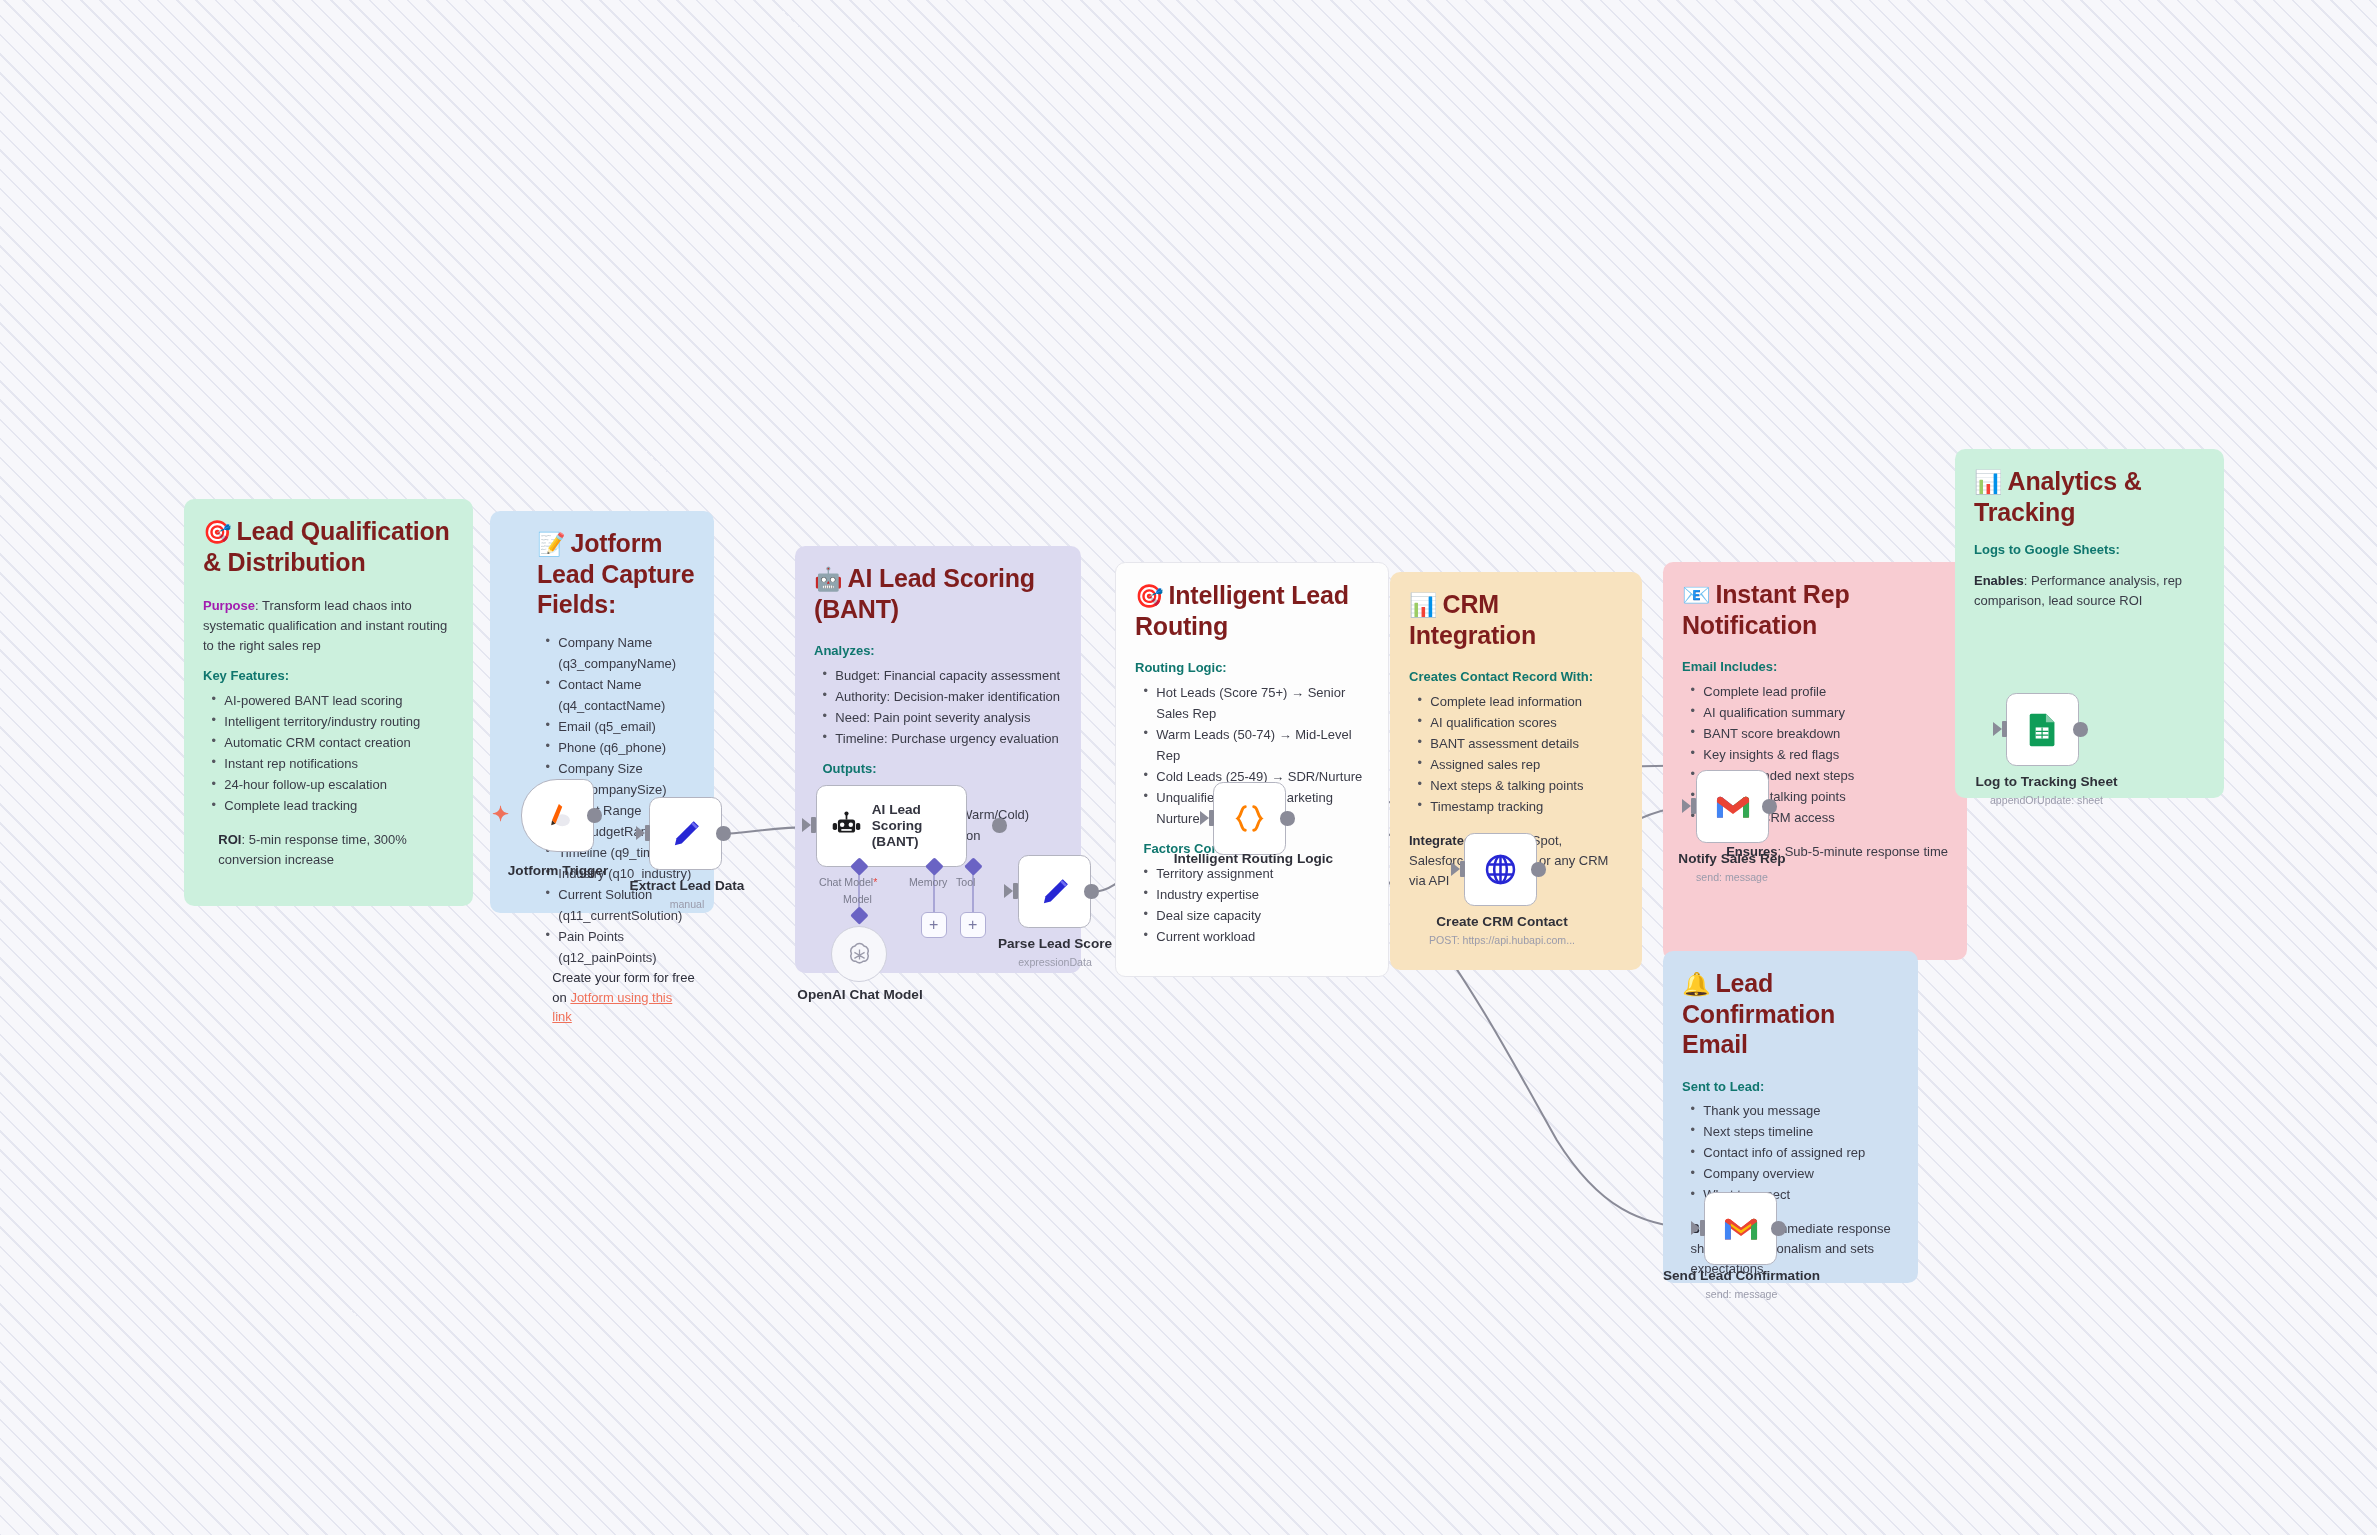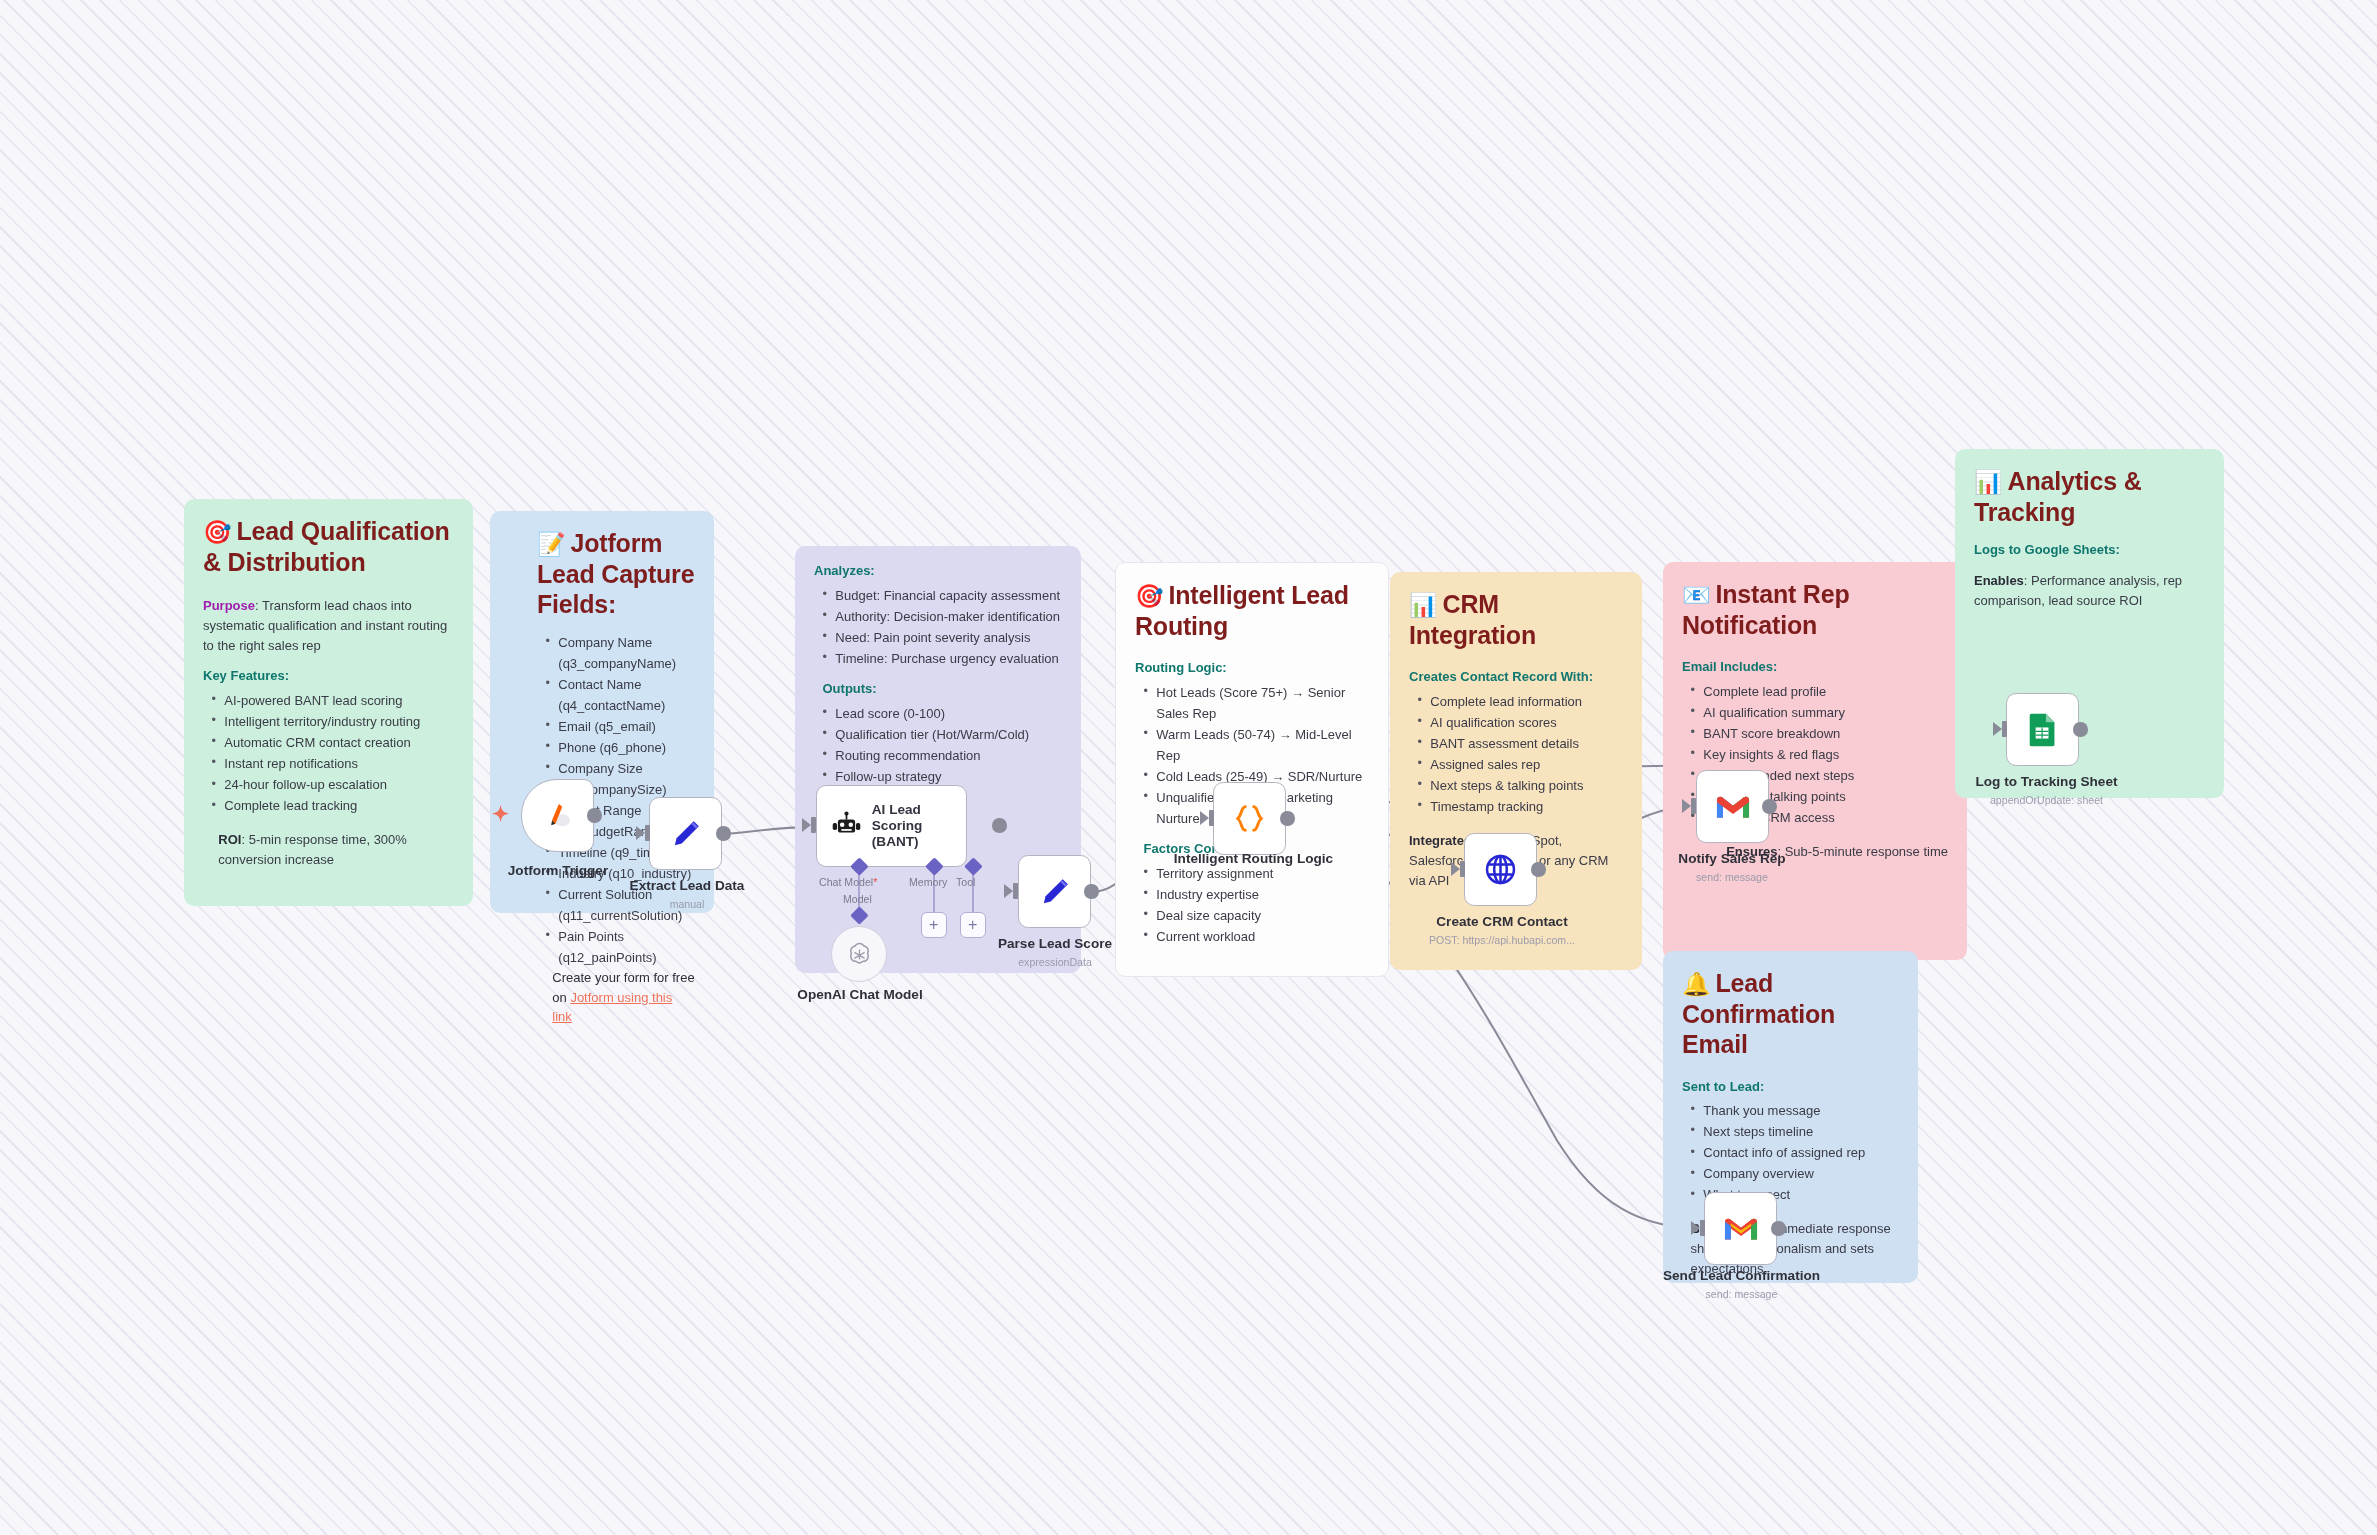--- a/index.html
+++ b/index.html
@@ -208,20 +208,23 @@
       <li>Industry (q10_industry)</li>
       <li>Current Solution (q11_currentSolution)</li>
       <li>Pain Points (q12_painPoints)</li>
     </ul>
     <div class="linkline">
       <span>Create your form for free on </span><a href="#">Jotform using this link</a>
     </div>
   </div>
 
   <div class="note note-purple" style="left:795px; top:546px; width:286px; height:427px;">
+    <div class="note-title">
+      <span class="emo">🤖</span><span>AI Lead Scoring (BANT)</span>
+    </div>
     <div class="sec">Analyzes:</div>
     <ul>
       <li>Budget: Financial capacity assessment</li>
       <li>Authority: Decision-maker identification</li>
       <li>Need: Pain point severity analysis</li>
       <li>Timeline: Purchase urgency evaluation</li>
     </ul>
     <div class="sec" style="padding-left:8.5px;">Outputs:</div>
     <ul>
       <li>Lead score (0-100)</li>

